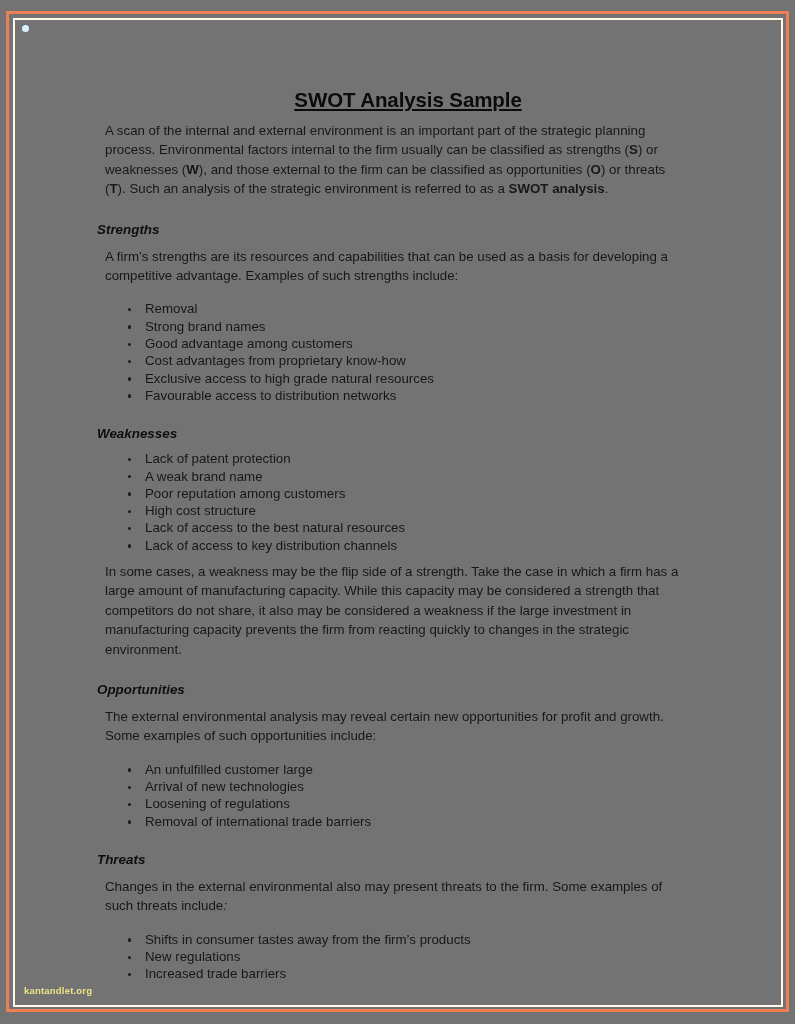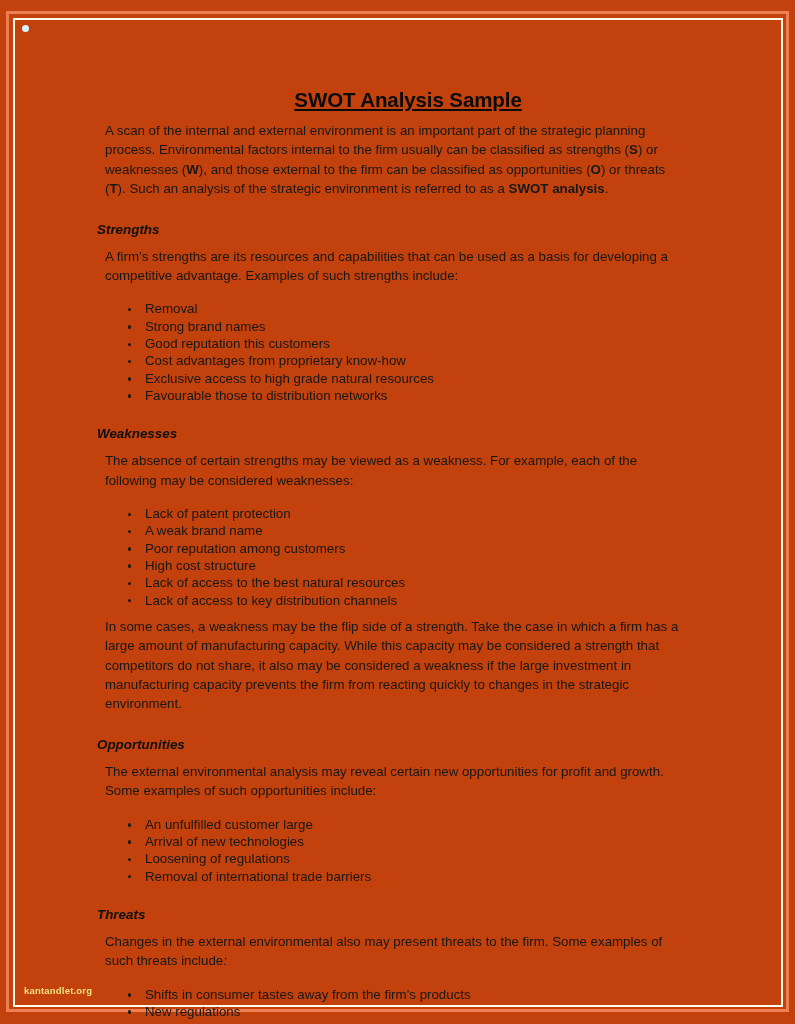--- a/index.html
+++ b/index.html
@@ -13,21 +13,21 @@
     font-family: "Liberation Sans", sans-serif;
     -webkit-font-smoothing: antialiased;
     overflow: hidden;
   }
 
   
   .page {
     position: relative;
     width: 795px;
     height: 1024px;
-    background: #c2410c;
+    background: #737373;
     box-sizing: border-box;
   }
   .frame-outer {
     position: absolute;
     left: 6px;
     top: 11px;
     width: 783px;
     height: 1001px;
     border: 3px solid #ef7f52;
     box-sizing: border-box;
@@ -152,30 +152,29 @@
     <p class="body-text"><span>A scan of the internal and external environment is an important part of the strategic planning process. Environmental factors internal to the firm usually can be classified as strengths (</span><b>S</b><span>) or weaknesses (</span><b>W</b><span>), and those external to the firm can be classified as opportunities (</span><b>O</b><span>) or threats (</span><b>T</b><span>). Such an analysis of the strategic environment is referred to as a </span><b>SWOT analysis</b><span>.</span></p>
 
     <div class="gap-md"></div>
 
     <h2 class="section-head">Strengths</h2>
     <p class="body-text">A firm’s strengths are its resources and capabilities that can be used as a basis for developing a competitive advantage. Examples of such strengths include:</p>
     <div class="gap-sm"></div>
     <ul class="bullets">
       <li>Removal</li>
       <li>Strong brand names</li>
-      <li>Good reputation this customers</li>
+      <li>Good advantage among customers</li>
       <li>Cost advantages from proprietary know-how</li>
       <li>Exclusive access to high grade natural resources</li>
-      <li>Favourable those to distribution networks</li>
+      <li>Favourable access to distribution networks</li>
     </ul>
 
     <div class="gap-lg"></div>
 
     <h2 class="section-head">Weaknesses</h2>
-    <p class="body-text">The absence of certain strengths may be viewed as a weakness. For example, each of the following may be considered weaknesses:</p>
     <div class="gap-sm"></div>
     <ul class="bullets">
       <li>Lack of patent protection</li>
       <li>A weak brand name</li>
       <li>Poor reputation among customers</li>
       <li>High cost structure</li>
       <li>Lack of access to the best natural resources</li>
       <li>Lack of access to key distribution channels</li>
     </ul>
     <p class="body-text">In some cases, a weakness may be the flip side of a strength. Take the case in which a firm has a large amount of manufacturing capacity. While this capacity may be considered a strength that competitors do not share, it also may be considered a weakness if the large investment in manufacturing capacity prevents the firm from reacting quickly to changes in the strategic environment.</p>

